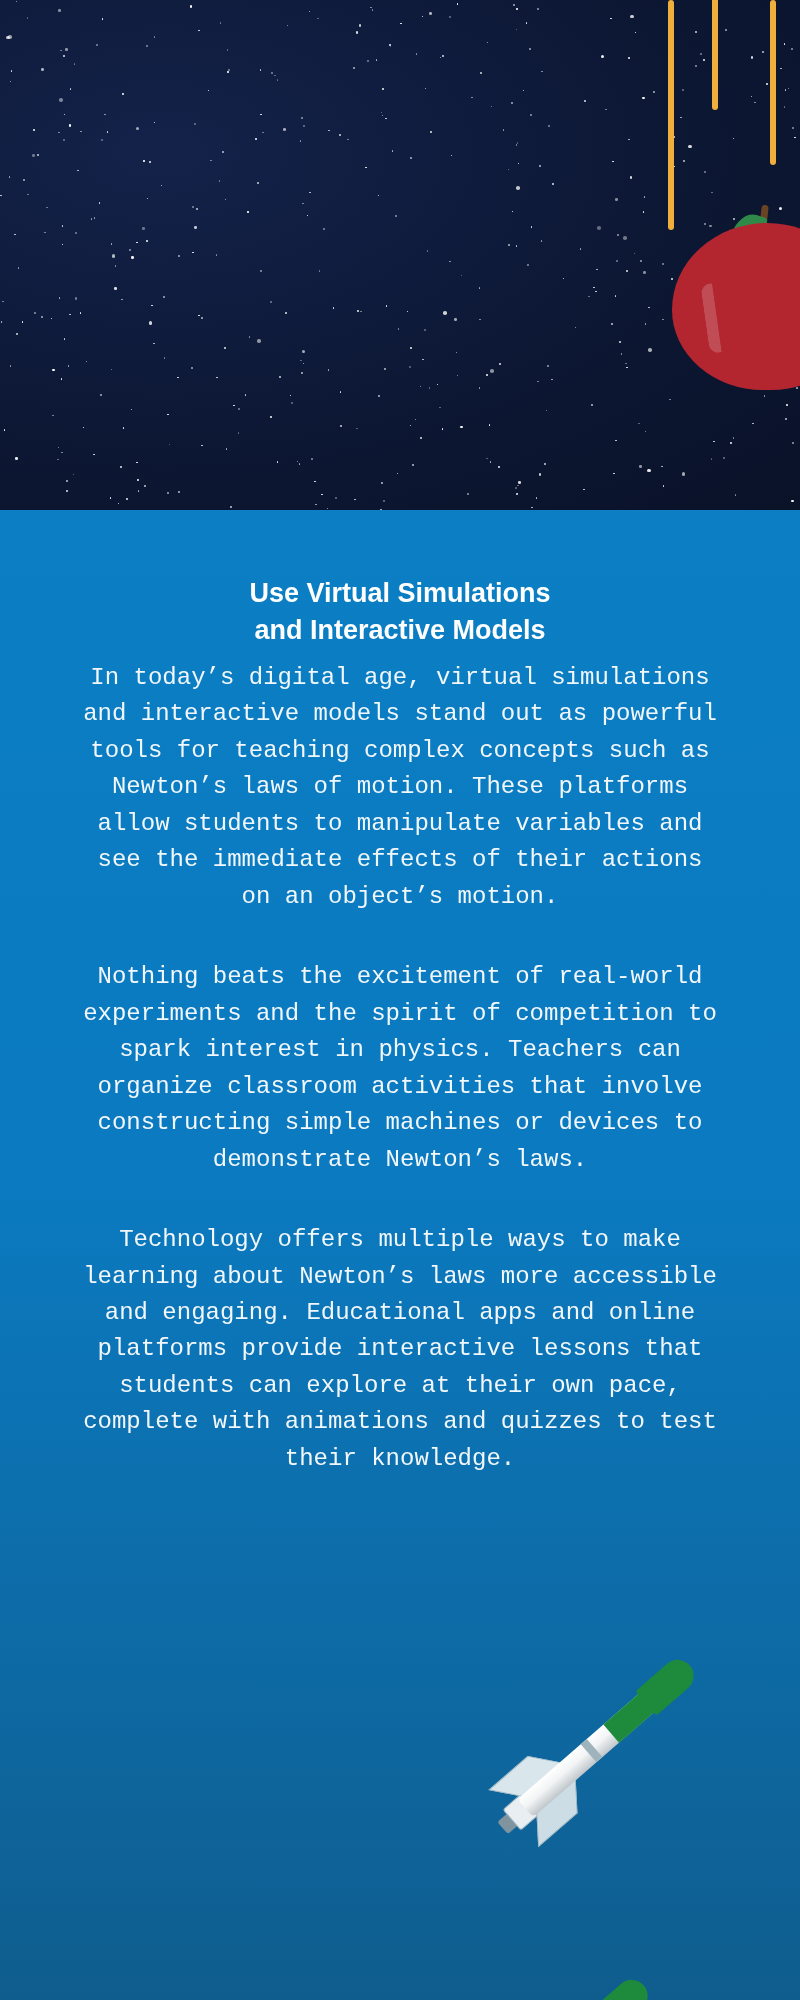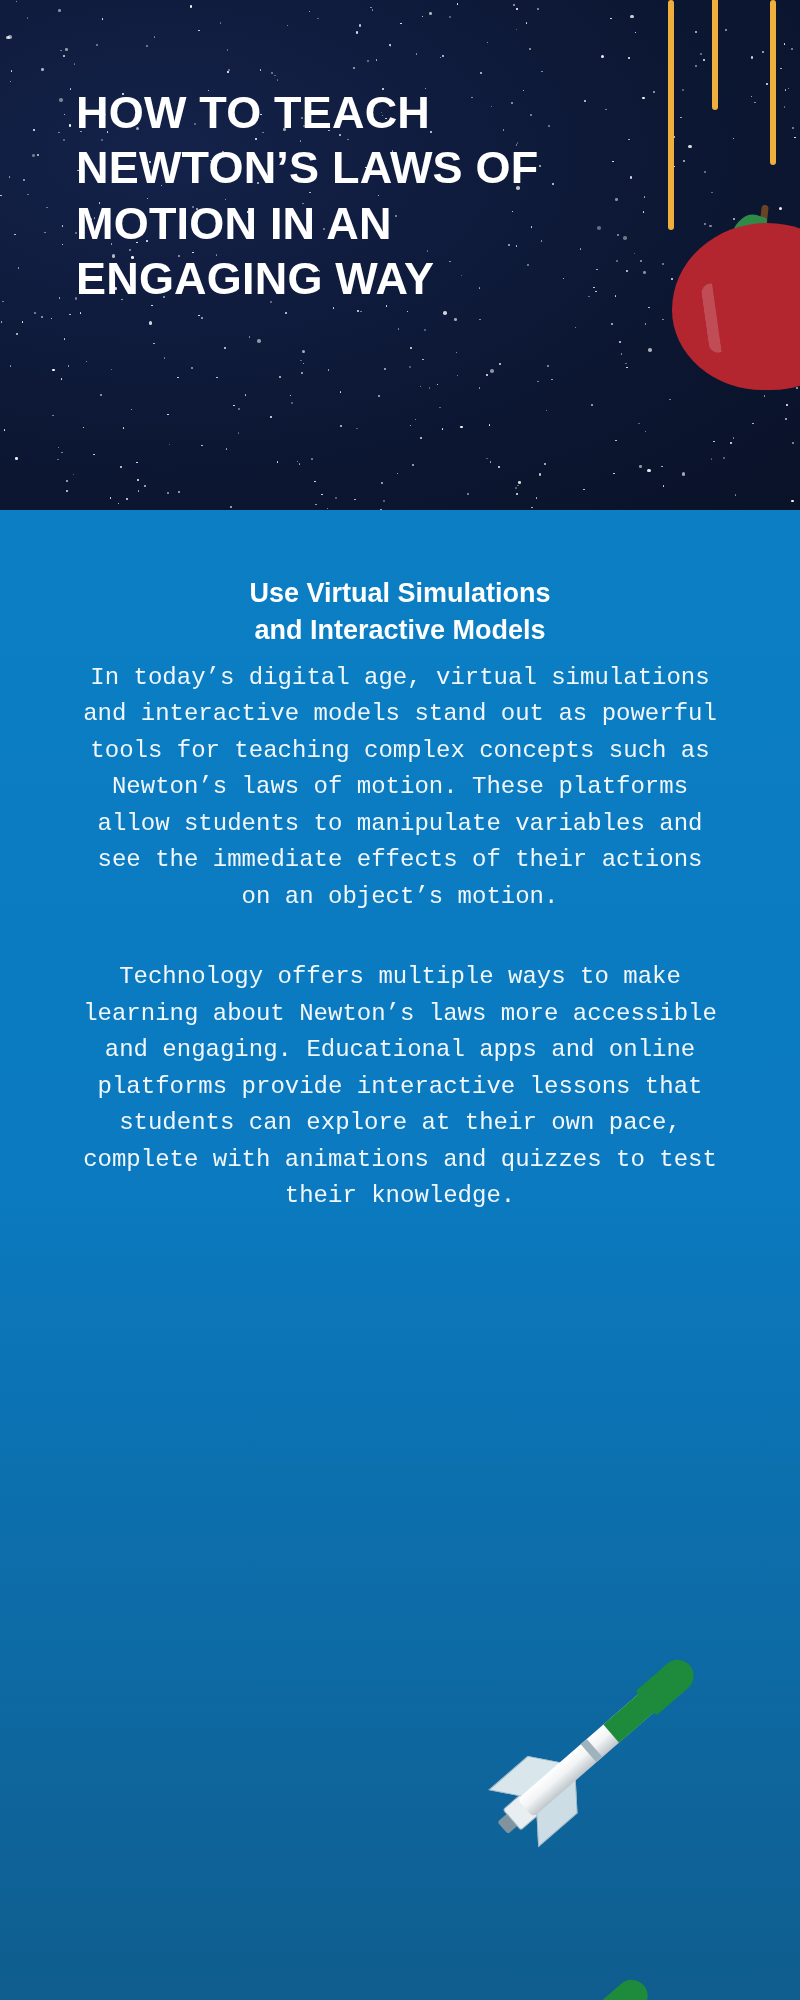--- a/index.html
+++ b/index.html
@@ -675,34 +675,34 @@
     <div class="streak s3"></div>
 
     <div class="apple">
       <div class="apple-stem"></div>
       <div class="apple-leaf"></div>
       <div class="apple-body">
         <div class="apple-shine"></div>
       </div>
     </div>
 
-    <h1 class="hero-title">How to Teach Newton’s Laws of Motion in an Engaging Way</h1>
   </div>
 
   <div class="body-section">
 
     <div class="blocks">
 
       <div class="block">
         <h2 class="block-heading">Use Virtual Simulations
 and Interactive Models</h2>
         <p class="block-body">In today’s digital age, virtual simulations and interactive models stand out as powerful tools for teaching complex concepts such as Newton’s laws of motion. These platforms allow students to manipulate variables and see the immediate effects of their actions on an object’s motion.</p>
       </div>
 
       <div class="block">
+        <p class="block-body">Nothing beats the excitement of real-world experiments and the spirit of competition to spark interest in physics. Teachers can organize classroom activities that involve constructing simple machines or devices to demonstrate Newton’s laws.</p>
       </div>
 
       <div class="block">
         <p class="block-body">Technology offers multiple ways to make learning about Newton’s laws more accessible and engaging. Educational apps and online platforms provide interactive lessons that students can explore at their own pace, complete with animations and quizzes to test their knowledge.</p>
       </div>
 
     </div>
 
 
     <div class="rocket rocket-1">

